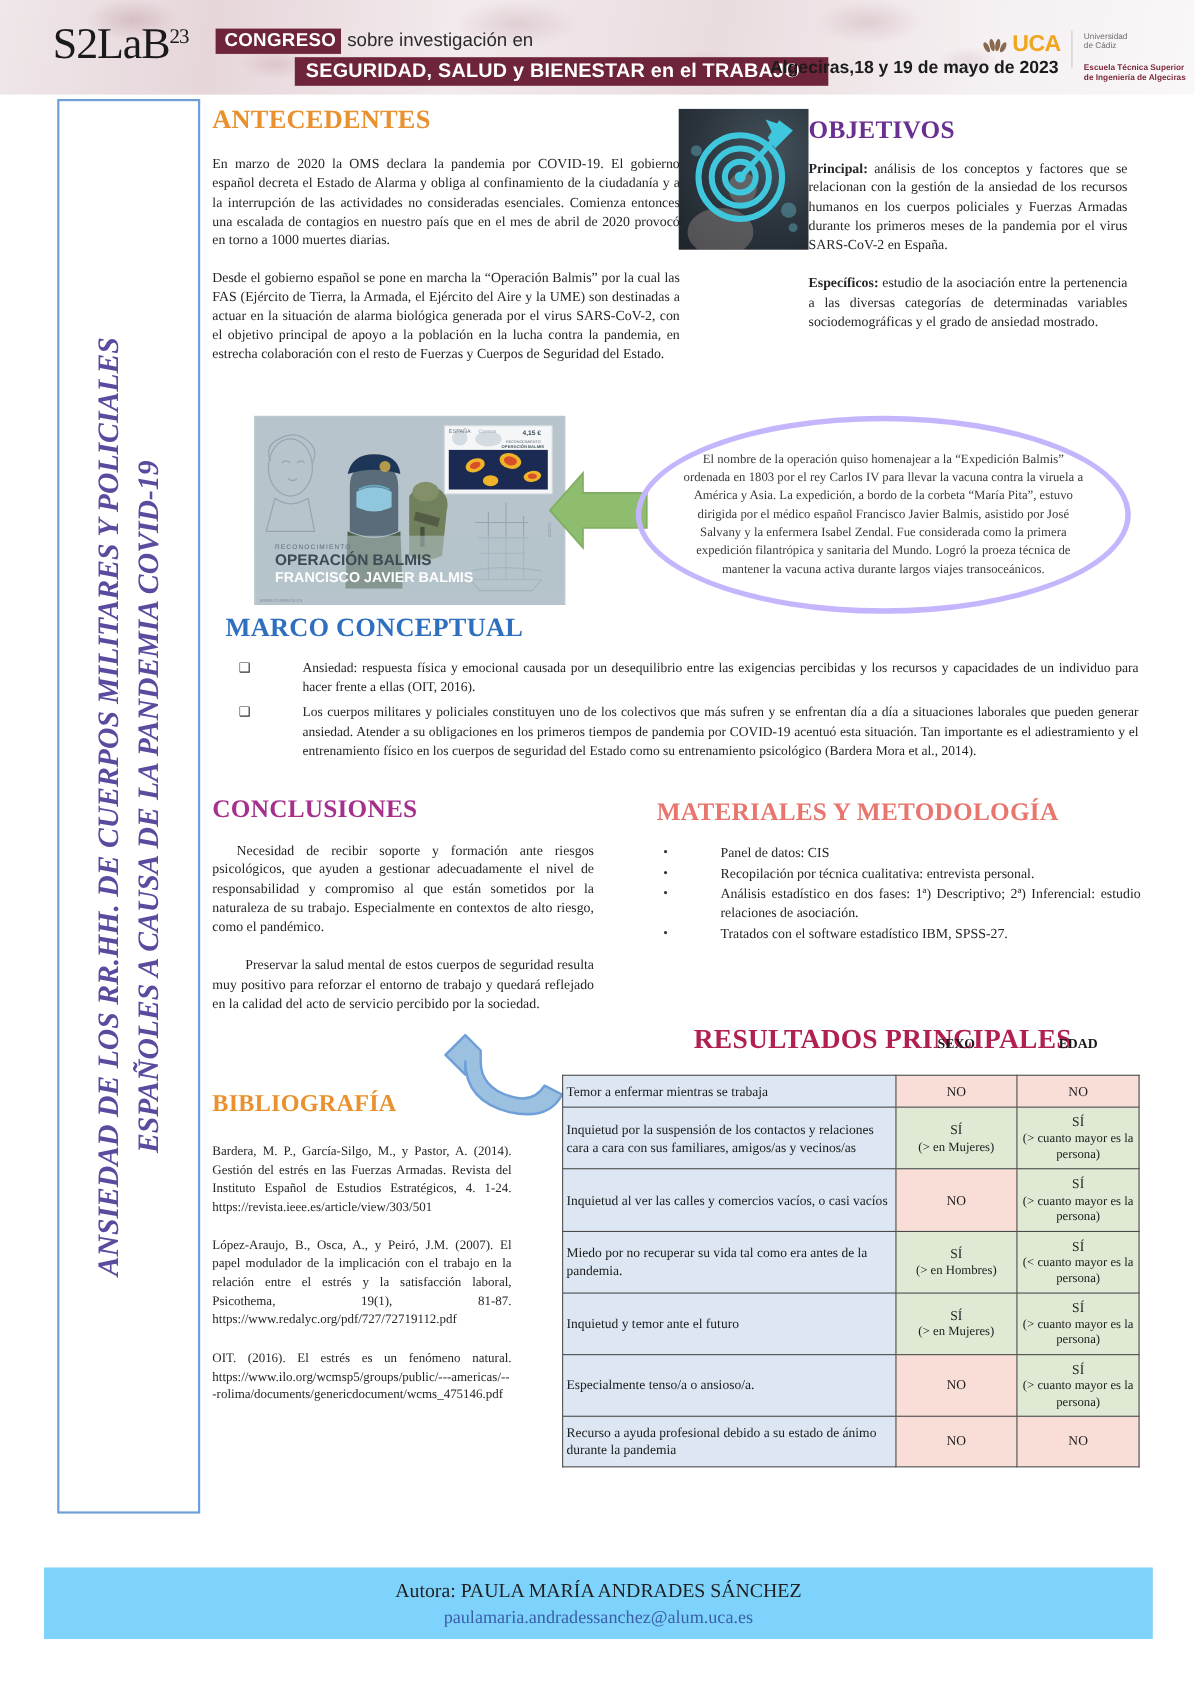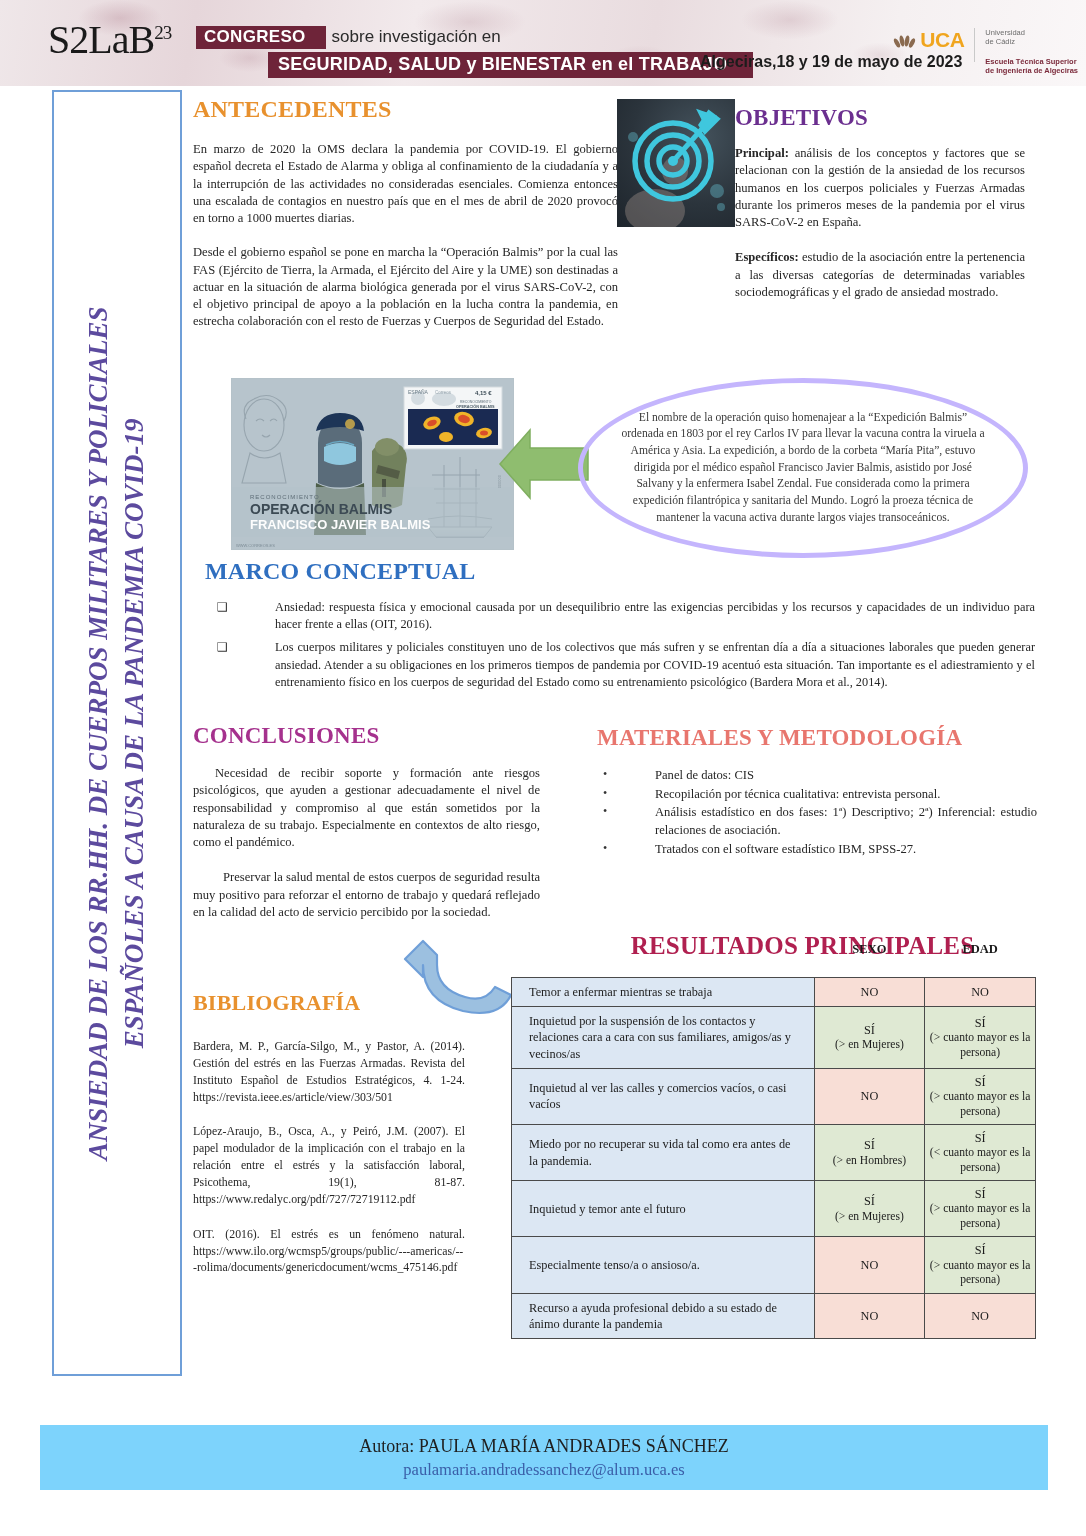--- a/index.html
+++ b/index.html
@@ -34,21 +34,21 @@
     font-size:40px; font-weight:400; color:#1a1a1a; letter-spacing:-1px;
     z-index:3;
   }
   .hdr-logo sup { font-size:19px; vertical-align:super; }
   .hdr-line1 {
     position:absolute; left:196px; top:26px; z-index:3;
     font-family:"Liberation Sans", sans-serif; font-size:17px;
   }
   .hdr-chip {
     display:inline-block; background:#6e2439; color:#fff;
-    padding:1px 20px 2px 8px; font-weight:700; letter-spacing:.3px;
+    padding:1px 4px 2px 8px; font-weight:700; letter-spacing:.3px;
   }
   .hdr-plain { color:#2b2b2b; font-weight:400; margin-left:6px; }
   .hdr-line2 {
     position:absolute; left:228px; top:52px; z-index:3;
     font-family:"Liberation Sans", sans-serif; font-size:18px;
   }
   .hdr-chip2 {
     display:inline-block; background:#6e2439; color:#fff;
     padding:2px 26px 3px 10px; font-weight:700; letter-spacing:.2px;margin-left:40px;
   }
@@ -178,21 +178,21 @@
   .res-table th.colhdr {
     font-size:12.5px; font-weight:700; color:#1a1a1a;
     text-align:center; border:none; padding:4px 2px 20px 2px; background:transparent;
   }
   .res-table th.blank { border:none; background:transparent; }
   .res-table td {
     border:1px solid #4a4a4a;
     font-size:12.3px; line-height:1.32; color:#1c1c1c;
     vertical-align:middle;
   }
-  .res-table td.label { background:#dce7f3; text-align:left; padding:6px 17px; width:265px; }
+  .res-table td.label { background:#dce7f3; text-align:left; padding:6px 3px; width:265px; }
   .res-table td.val { text-align:center; padding:5px 4px; width:97px; }
   .res-table td.val.yes { background:#dfe9d3; }
   .res-table td.val.no  { background:#f8ded6; }
   .res-table td.val .sub { display:block; font-size:11.6px; line-height:1.25; }
 
   
   .footer {
     position:absolute; left:40px; top:1425px; width:1008px; height:65px;
     background:#7dd3fc;
     display:flex; flex-direction:column; align-items:center; justify-content:center;

